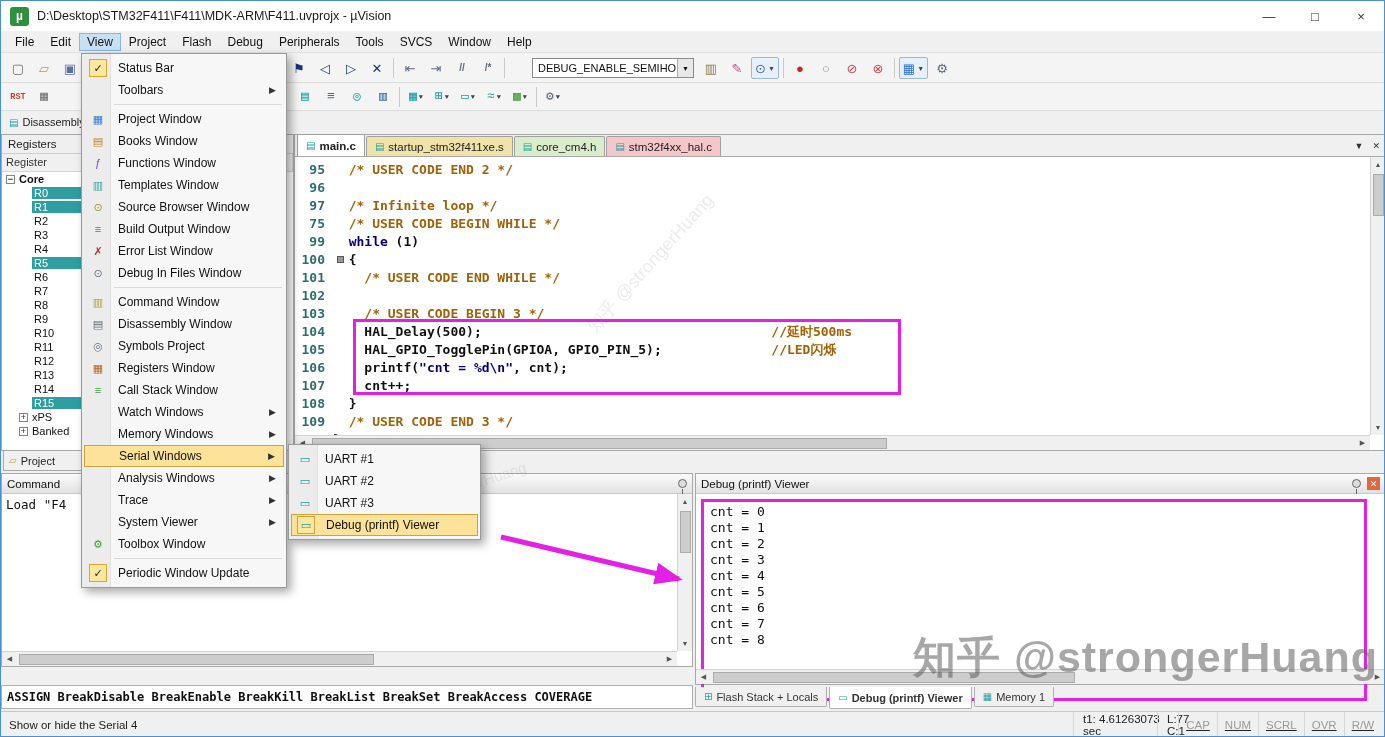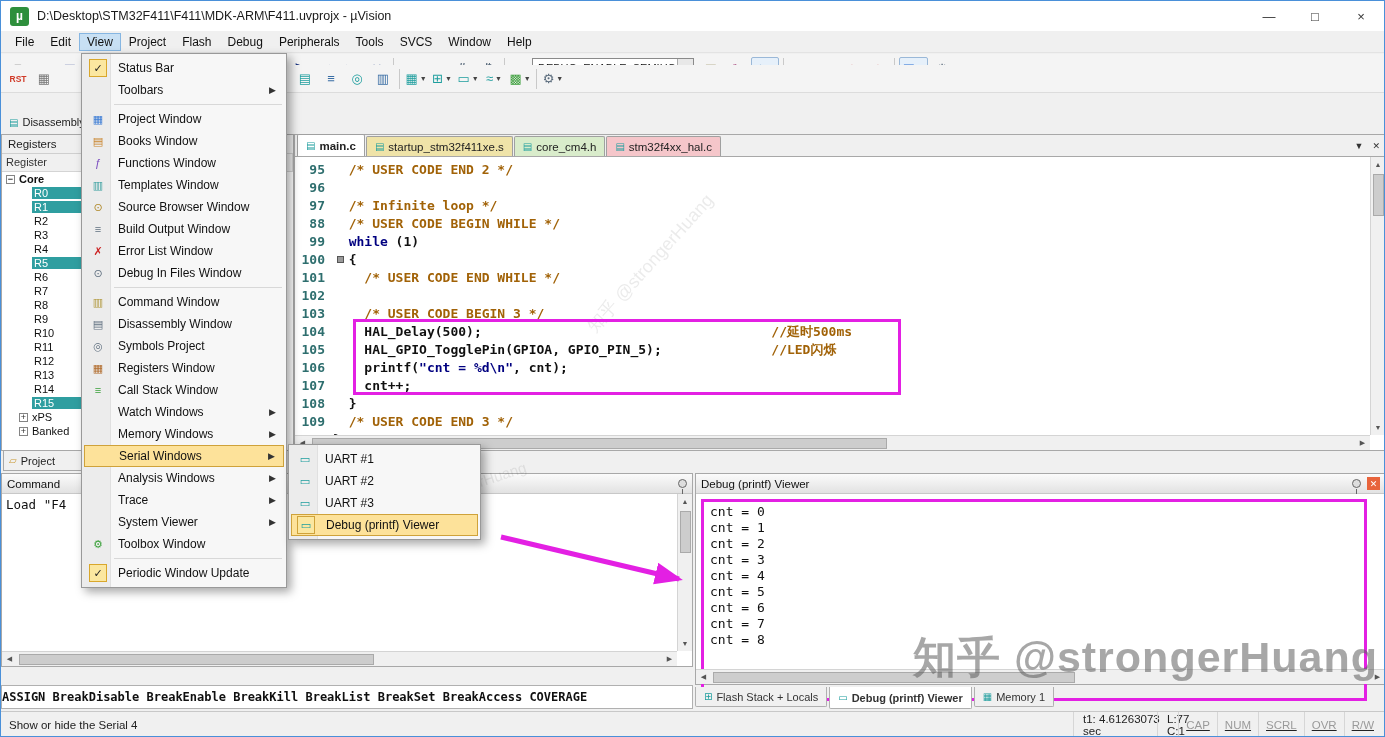--- a/index.html
+++ b/index.html
@@ -18,21 +18,21 @@
   
   .menubar{position:absolute;left:0;top:30px;width:100%;height:22px;background:#f0f0f0;display:flex;align-items:center;
            border-bottom:1px solid #e3e3e3;padding-left:6px;}
   .menu-item{padding:2px 8px;font-size:12px;color:#111;}
   .menu-item.active{background:#c8e0f4;border:1px solid #86b6e2;padding:1px 7px;}
 
   
   .toolbar{position:absolute;left:0;width:100%;background:#f4f4f4;border-bottom:1px solid #dcdcdc;
            display:flex;align-items:center;padding-left:4px;}
   #toolbar1{top:53px;height:29px;}
-  #toolbar2{top:64px;height:28px;}
+  #toolbar2{top:82px;height:28px;font-family:Liberation Mono, monospace;}
   .tb-group{display:flex;align-items:center;height:100%;}
   #toolbar2-main{position:absolute;left:291px;top:0;height:100%;}
   .tb-btn{min-width:24px;height:22px;display:flex;align-items:center;justify-content:center;margin:0 1px;border-radius:2px;}
   .tb-glyph{font-size:13px;line-height:1;}
   .tb-glyph.small{font-size:10px;font-weight:bold;}
   .tb-text{font-size:8.5px;font-weight:bold;letter-spacing:0;}
   .tb-caret{font-size:7px;color:#444;margin-left:2px;}
   .tb-sep{width:1px;height:20px;background:#c9c9c9;margin:0 3px;flex:none;}
   .tb-spacer{width:20px;height:1px;}
   .boxed{border:1px solid #9ab8d8;background:#e6f0fa;padding:0 3px;}
@@ -113,21 +113,21 @@
 
   #viewer-panel{position:absolute;left:694px;top:472px;width:691px;height:212px;background:#fff;border:1px solid #a8a8a8;}
   .viewer-content{position:absolute;left:0;top:20px;right:0;bottom:15px;background:#fff;}
   #viewer-box{position:absolute;left:5px;top:5px;width:666px;height:202px;border:3px solid #e320e3;padding:2px 6px;
         font-family:"DejaVu Sans Mono","Liberation Mono",monospace;font-size:13px;line-height:16px;color:#101010;}
   .viewer-line{white-space:pre;}
 
   
   #command-bar{position:absolute;left:0;top:684px;width:692px;height:24px;background:#fff;border:1px solid #b0b0b0;
         display:flex;align-items:center;font-family:"DejaVu Sans Mono","Liberation Mono",monospace;
-        font-size:12px;font-weight:bold;color:#101010;white-space:nowrap;overflow:hidden;}
+        font-size:12px;font-weight:bold;color:#101010;padding-left:5px;white-space:nowrap;overflow:hidden;}
   #bottom-tabs{position:absolute;left:694px;top:686px;height:22px;display:flex;align-items:flex-start;}
   .btab{display:flex;align-items:center;padding:0 8px;height:20px;font-size:11px;background:#f0f0f0;
         border:1px solid #b0b0b0;border-top:none;margin-right:2px;color:#333;border-radius:0 0 2px 2px;white-space:nowrap;}
   .btab.active{background:#fff;font-weight:bold;height:22px;}
   .btab .ticon{margin-right:4px;color:#1e9e9e;font-size:10px;}
 
   
   #statusbar{position:absolute;left:0;top:710px;width:100%;height:26px;background:#f0f0f0;border-top:1px solid #c8c8c8;
         font-size:11.5px;color:#222;}
   .sb-hint{position:absolute;left:8px;top:0;height:100%;display:flex;align-items:center;}
@@ -436,21 +436,21 @@
         </div>
         <div class="tab-ctrls">
           <span>▼</span>
           <span>✕</span>
         </div>
       </div>
     <div class="code-area" id="code-lines">
         <div class="code-line"><span class="ln">95</span><span class="cm">  /* USER CODE END 2 */</span></div>
         <div class="code-line"><span class="ln">96</span></div>
         <div class="code-line"><span class="ln">97</span><span class="cm">  /* Infinite loop */</span></div>
-        <div class="code-line"><span class="ln">88</span><span class="cm">  /* USER CODE BEGIN WHILE */</span></div>
+        <div class="code-line"><span class="ln">75</span><span class="cm">  /* USER CODE BEGIN WHILE */</span></div>
         <div class="code-line"><span class="ln">99</span><span class="pln">  </span><span class="kw">while</span><span class="pln"> (</span><span class="num">1</span><span class="pln">)</span></div>
         <div class="code-line"><span class="ln">100<span class="gutter-marker"></span></span><span class="pln">  {</span></div>
         <div class="code-line"><span class="ln">101</span><span class="cm">    /* USER CODE END WHILE */</span></div>
         <div class="code-line"><span class="ln">102</span></div>
         <div class="code-line"><span class="ln">103</span><span class="cm">    /* USER CODE BEGIN 3 */</span></div>
         <div class="code-line"><span class="ln">104</span><span class="pln">    HAL_Delay(</span><span class="num">500</span><span class="pln">);</span><span class="pln">                                     </span><span class="cm">//延时500ms</span></div>
         <div class="code-line"><span class="ln">105</span><span class="pln">    HAL_GPIO_TogglePin(GPIOA, GPIO_PIN_5);</span><span class="pln">              </span><span class="cm">//LED闪烁</span></div>
         <div class="code-line"><span class="ln">106</span><span class="pln">    printf(</span><span class="str">"cnt = %d\n"</span><span class="pln">, cnt);</span></div>
         <div class="code-line"><span class="ln">107</span><span class="pln">    cnt++;</span></div>
         <div class="code-line"><span class="ln">108</span><span class="pln">  }</span></div>

